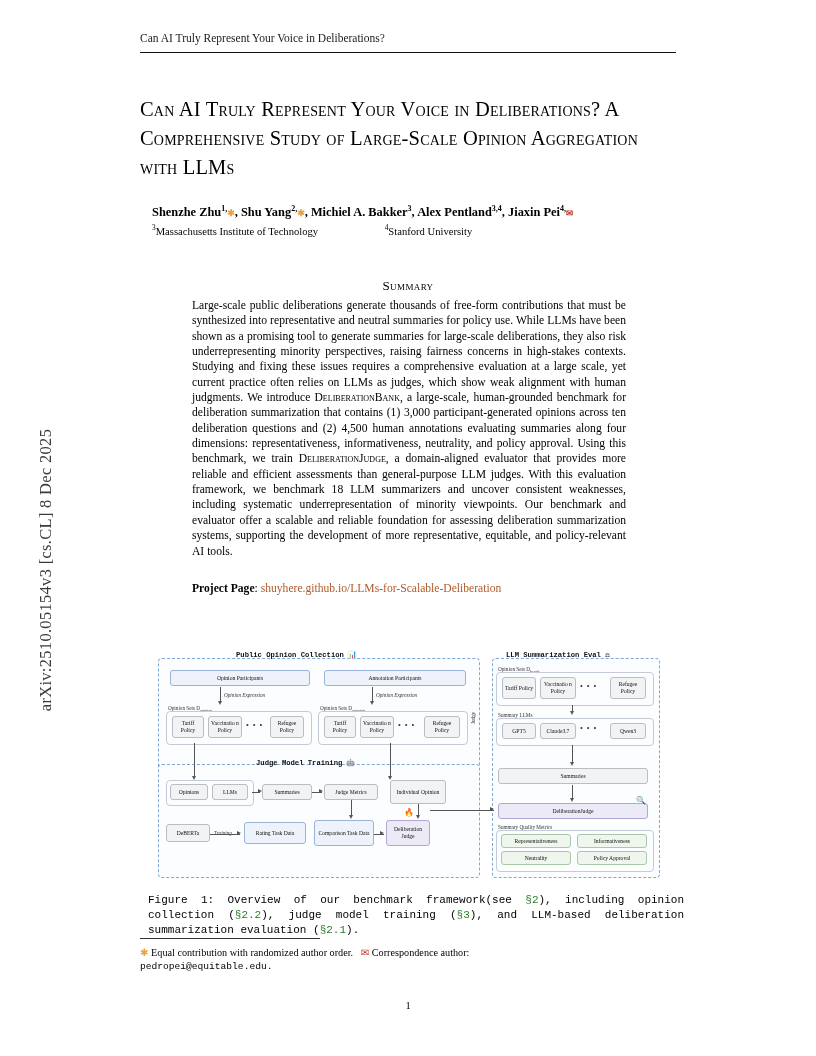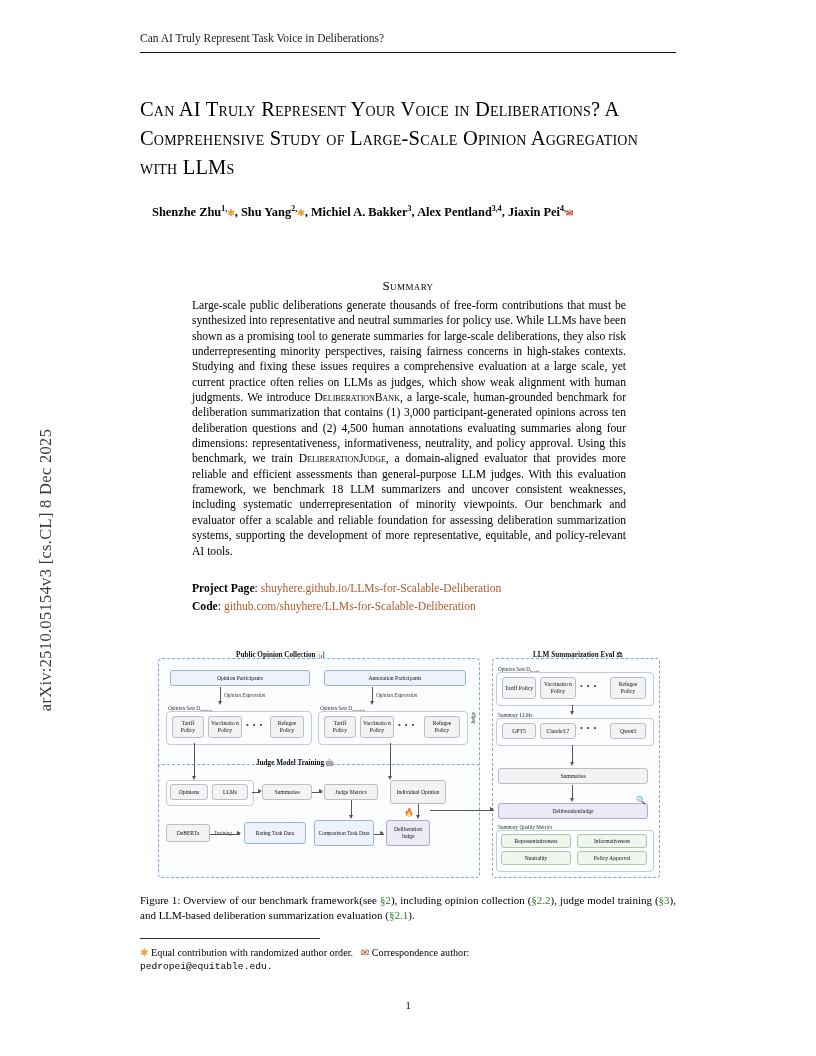--- a/index.html
+++ b/index.html
@@ -130,20 +130,21 @@
     border: 1px dashed #7fa8d8;
     border-radius: 4px;
     background: #fbfdff;
   }
   .panel-title {
     position: absolute;
     font-size: 7.2px;
     font-weight: bold;
     color: #111;
     white-space: nowrap;
+    font-family: Liberation Mono, monospace;
   }
   .fig-box {
     position: absolute;
     box-sizing: border-box;
     border: 1px solid #9aa3ad;
     border-radius: 3px;
     background: #ffffff;
     font-size: 5.6px;
     line-height: 7px;
     text-align: center;
@@ -170,26 +171,27 @@
   .arrow-h { height: 1px; }
   .ahead-d, .ahead-r, .ahead-l, .ahead-u {
     position: absolute; width: 0; height: 0;
   }
   .ahead-d { border-left: 2.5px solid transparent; border-right: 2.5px solid transparent; border-top: 4px solid #555; }
   .ahead-r { border-top: 2.5px solid transparent; border-bottom: 2.5px solid transparent; border-left: 4px solid #555; }
   .emoji { position: absolute; font-size: 8px; }
   
   .caption {
     position: absolute;
-    left: 140px;
+    left: 148px;
     top: 893px;
     width: 536px;
     font-size: 11px;
     line-height: 15px;
     text-align: justify;
+    font-family: Liberation Mono, monospace;
   }
   .caption .ref { color: #2a7a2a; }
   
   .fn-rule {
     position: absolute;
     left: 140px;
     top: 938px;
     width: 180px;
     border-top: 0.8px solid #333;
   }
@@ -212,42 +214,45 @@
     font-size: 10.5px;
   }
 </style>
 </head>
 <body>
 
 <div class="page">
 
   <div class="arxiv-stamp">arXiv:2510.05154v3  [cs.CL]  8 Dec 2025</div>
 
-  <div class="runhead">Can AI Truly Represent Task Voice in Deliberations?</div>
+  <div class="runhead">Can AI Truly Represent Your Voice in Deliberations?</div>
   <div class="runhead-rule"></div>
 
   <div class="title">Can AI Truly Represent Your Voice in Deliberations? A Comprehensive Study of Large-Scale Opinion Aggregation with LLMs</div>
 
   <div class="authors">
     <span><span>Shenzhe Zhu</span><sup>1,</sup><span class="star">✱</span></span>,
     <span><span>Shu Yang</span><sup>2,</sup><span class="star">✱</span></span>,
     <span><span>Michiel A. Bakker</span><sup>3</sup></span>,
     <span><span>Alex Pentland</span><sup>3,4</sup></span>,
     <span><span>Jiaxin Pei</span><sup>4,</sup><span class="envelope">✉</span></span>
   </div>
 
   <div class="affils">
+    <span class="aff-row">
+      <span class="aff-c"><sup>3</sup><span>Massachusetts Institute of Technology</span></span>
+      <span class="aff-b"><sup>4</sup><span>Stanford University</span></span>
+    </span>
   </div>
 
   <div class="abstract-head">Summary</div>
   <div class="abstract-body">Large-scale public deliberations generate thousands of free-form contributions that must be synthesized into representative and neutral summaries for policy use. While LLMs have been shown as a promising tool to generate summaries for large-scale deliberations, they also risk underrepresenting minority perspectives, raising fairness concerns in high-stakes contexts. Studying and fixing these issues requires a comprehensive evaluation at a large scale, yet current practice often relies on LLMs as judges, which show weak alignment with human judgments. We introduce <span class="sc">DeliberationBank</span>, a large-scale, human-grounded benchmark for deliberation summarization that contains (1) 3,000 participant-generated opinions across ten deliberation questions and (2) 4,500 human annotations evaluating summaries along four dimensions: representativeness, informativeness, neutrality, and policy approval. Using this benchmark, we train <span class="sc">DeliberationJudge</span>, a domain-aligned evaluator that provides more reliable and efficient assessments than general-purpose LLM judges. With this evaluation framework, we benchmark 18 LLM summarizers and uncover consistent weaknesses, including systematic underrepresentation of minority viewpoints. Our benchmark and evaluator offer a scalable and reliable foundation for assessing deliberation summarization systems, supporting the development of more representative, equitable, and policy-relevant AI tools.</div>
 
   <div class="links">
     <div><b>Project Page</b>: <span class="lnk">shuyhere.github.io/LLMs-for-Scalable-Deliberation</span></div>
-    <div><b>Code</b>: <span class="lnk">github.com/shuyhere/LLMs-for-Scalable-Deliberation</span></div>
   </div>
 
   <div class="figure">
 
     <div class="fig-panel" style="left:0px; top:10px; width:320px; height:128px;"></div>
     <div class="panel-title" style="left:78px; top:2px;">
       <span>Public Opinion Collection</span> <span>📊</span>
     </div>
 
     <div class="fig-box blue" style="left:12px; top:22px; width:140px; height:16px;">Opinion Participants</div>
@@ -312,21 +317,21 @@
 
     <div class="fig-box blue" style="left:86px; top:174px; width:62px; height:22px;">Rating Task Data</div>
     <div class="fig-box blue" style="left:156px; top:172px; width:60px; height:26px;">Comparison Task Data</div>
     <div class="fig-box lav" style="left:228px; top:172px; width:44px; height:26px;">Deliberation Judge</div>
     <div class="emoji" style="left:246px; top:160px;">🔥</div>
 
     <div class="arrow-h" style="left:216px; top:186px; width:10px;"></div>
     <div class="ahead-r" style="left:222px; top:183px;"></div>
 
     <div class="fig-panel" style="left:334px; top:10px; width:166px; height:218px;"></div>
-    <div class="panel-title" style="left:348px; top:2px;margin-left:27px;">
+    <div class="panel-title" style="left:348px; top:2px;">
       <span>LLM Summarization Eval</span> <span>⚖</span>
     </div>
 
     <div class="fig-lbl" style="left:340px; top:18px;"><span>Opinion Sets D</span><sub style="font-size:4px">bench</sub></div>
     <div class="fig-panel" style="left:338px; top:24px; width:156px; height:32px; border-style:solid; border-color:#c3ccd6;"></div>
     <div class="fig-box grey" style="left:344px; top:29px; width:34px; height:22px;">Tariff Policy</div>
     <div class="fig-box grey" style="left:382px; top:29px; width:36px; height:22px;">Vaccinatio n Policy</div>
     <div class="dots" style="left:422px; top:34px;">• • •</div>
     <div class="fig-box grey" style="left:452px; top:29px; width:36px; height:22px;">Refugee Policy</div>
 

